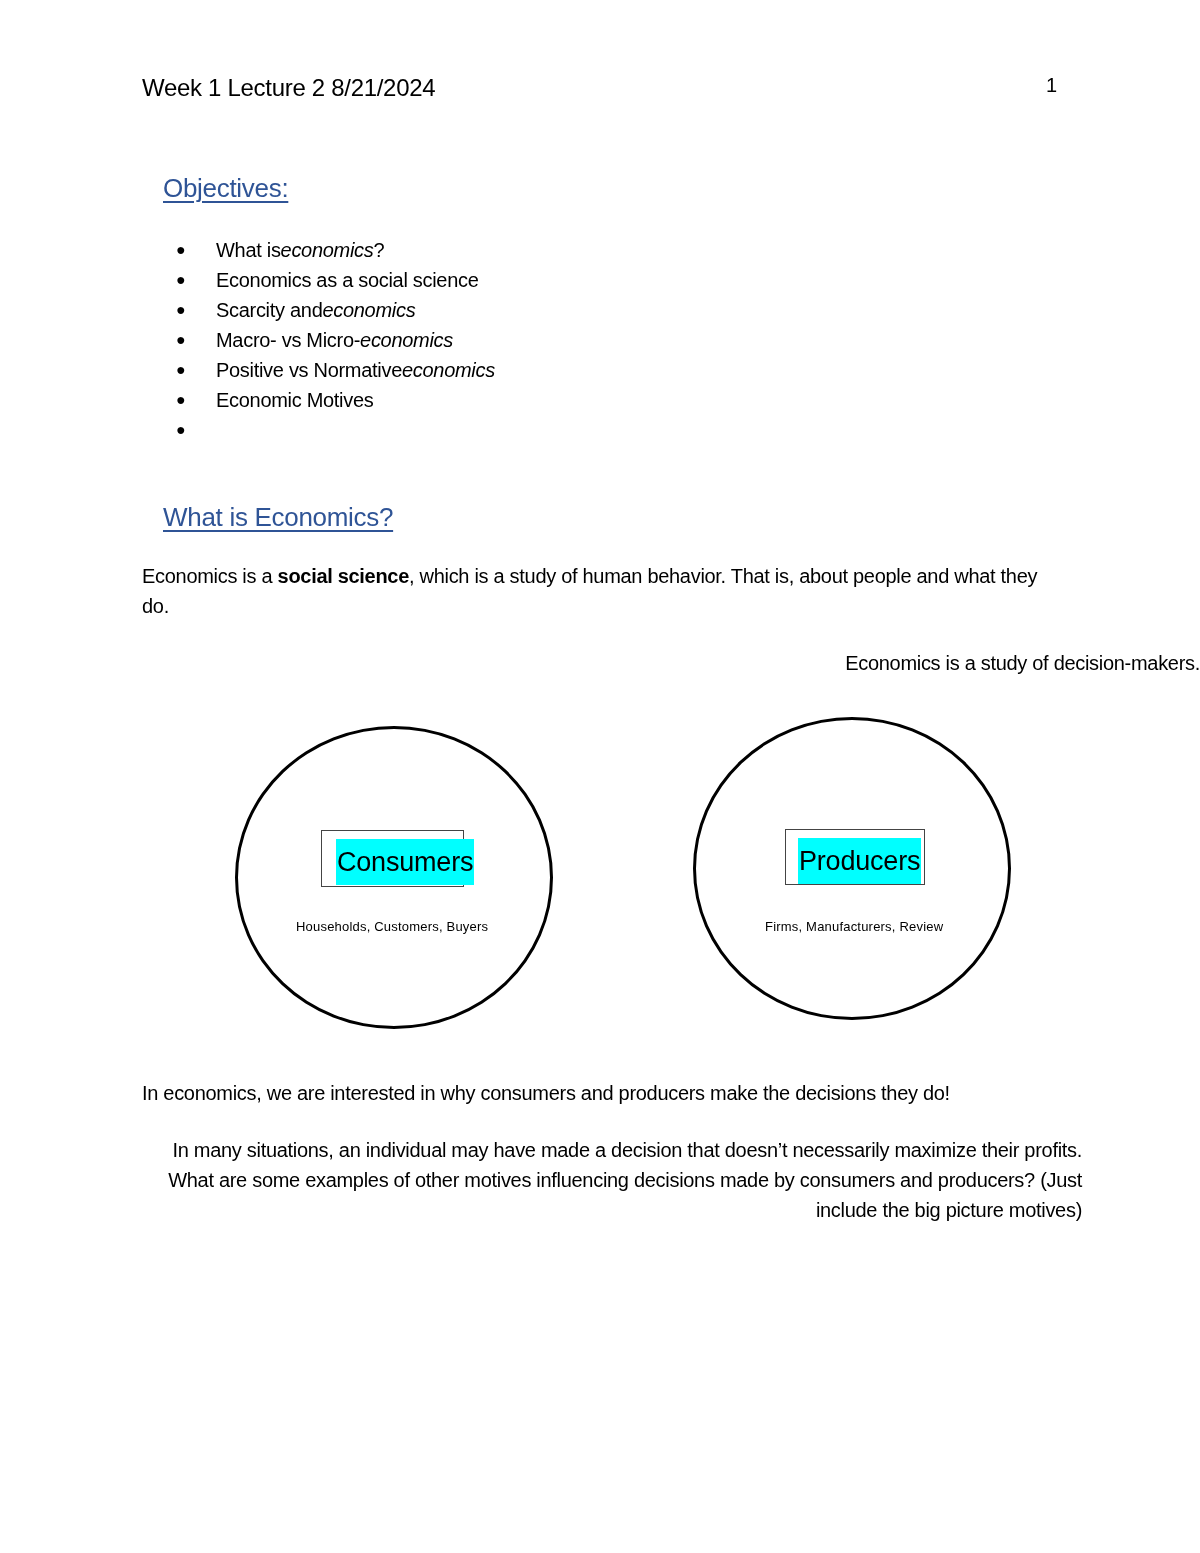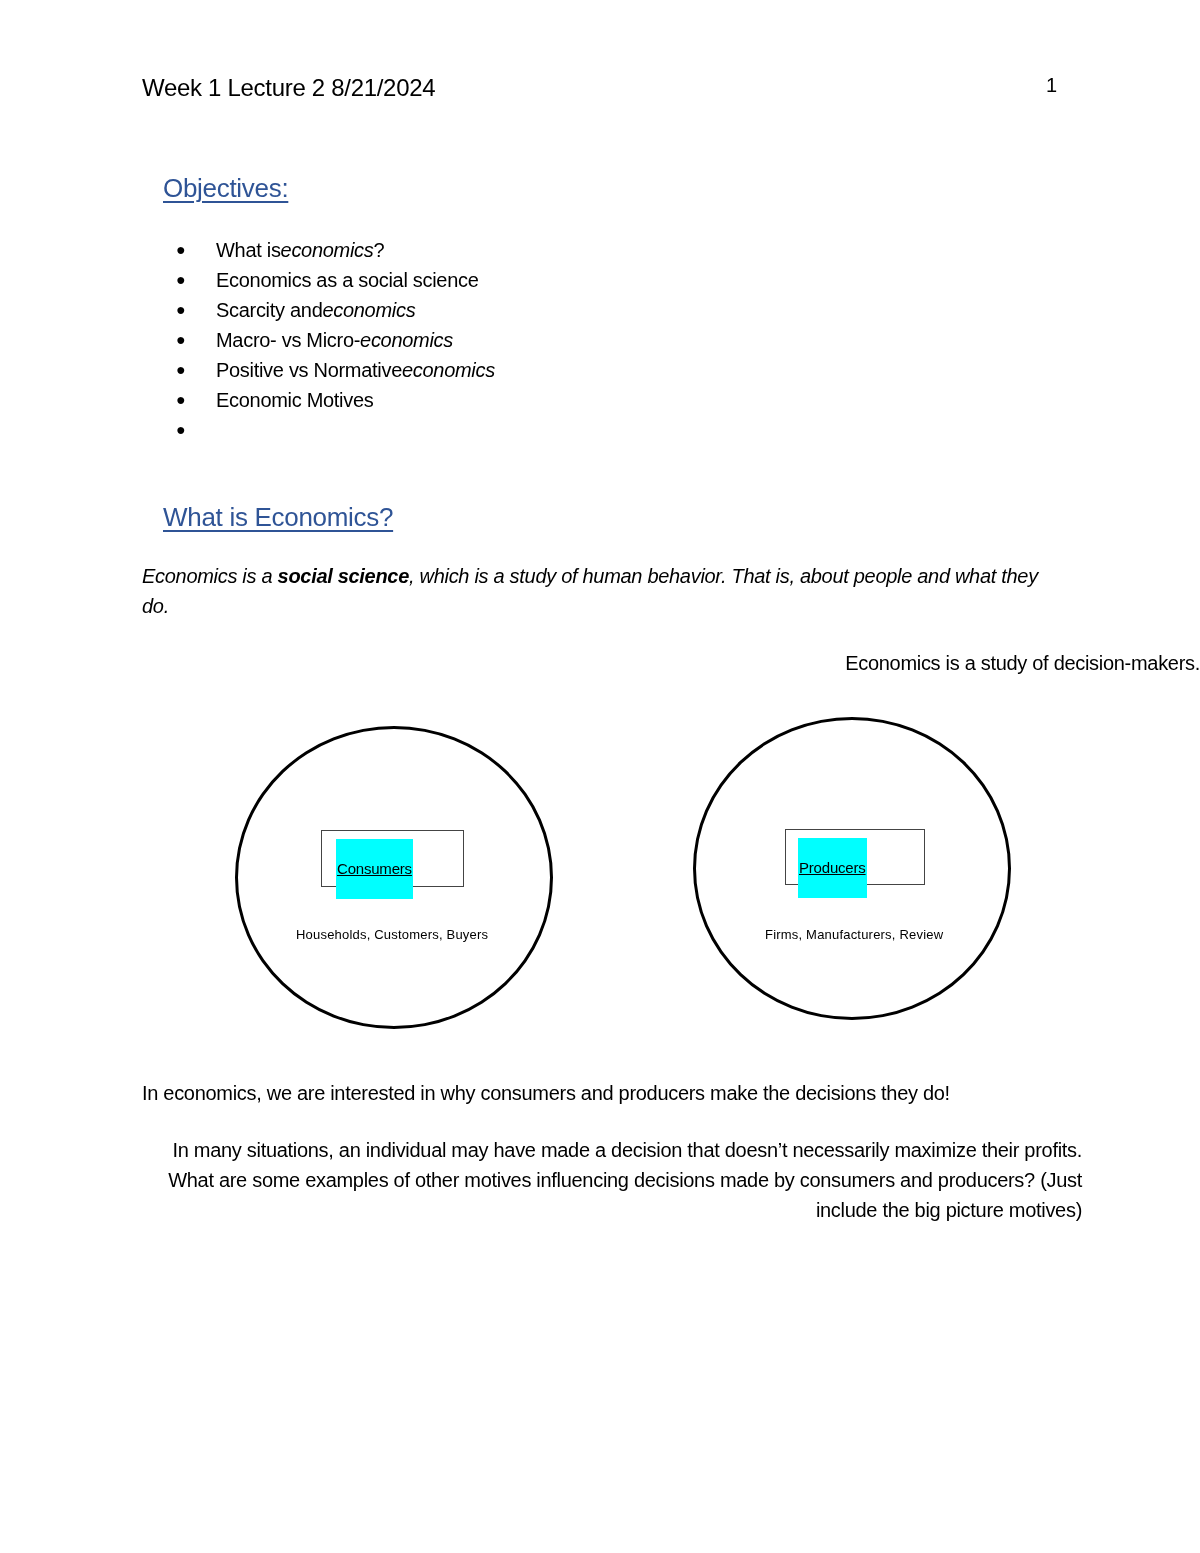--- a/index.html
+++ b/index.html
@@ -66,21 +66,21 @@
     }
     .obj-list em { font-style: italic; }
     .para {
       position: absolute;
       left: 142px;
       font-size: 20px;
       line-height: 30px;
       margin: 0;
       letter-spacing: -0.3px;
     }
-    #para-1 { top: 561px; width: 920px; font-style: italic; }
+    #para-1 { top: 561px; width: 920px; }
     #para-center {
       top: 648px;
       left: 0;
       width: 1200px;
       text-align: right;
     }
     #para-2 { top: 1078px; width: 940px; }
     #para-3 { top: 1135px; width: 940px; text-align: right; }
     .circle {
       position: absolute;
@@ -94,33 +94,31 @@
       position: absolute;
       border: 1.5px solid #444;
       box-sizing: border-box;
       background: #fff;
     }
     #box-consumers { left: 321px; top: 830px; width: 143px; height: 57px; }
     #box-producers { left: 785px; top: 829px; width: 140px; height: 56px; }
     .highlight {
       position: absolute;
       background: #00ffff;
-      font-size: 15px;
+      font-size: 27px;
       line-height: 28px;
-      padding: 16px 1px;
+      padding: 9px 1px;
       letter-spacing: -0.2px;
-      text-decoration: underline;
     }
     #hl-consumers { left: 336px; top: 839px; }
     #hl-producers { left: 798px; top: 838px; }
     .sub-label {
       position: absolute;
       font-size: 13px;
       letter-spacing: 0.2px;
-      margin-top: 8px;
     }
     #sub-consumers { left: 296px; top: 919px; }
     #sub-producers { left: 765px; top: 919px; }
   </style>
 </head>
 <body>
 
 <div class="page-header-left">Week 1 Lecture 2 8/21/2024</div>
 <div class="page-header-right">1</div>
 

